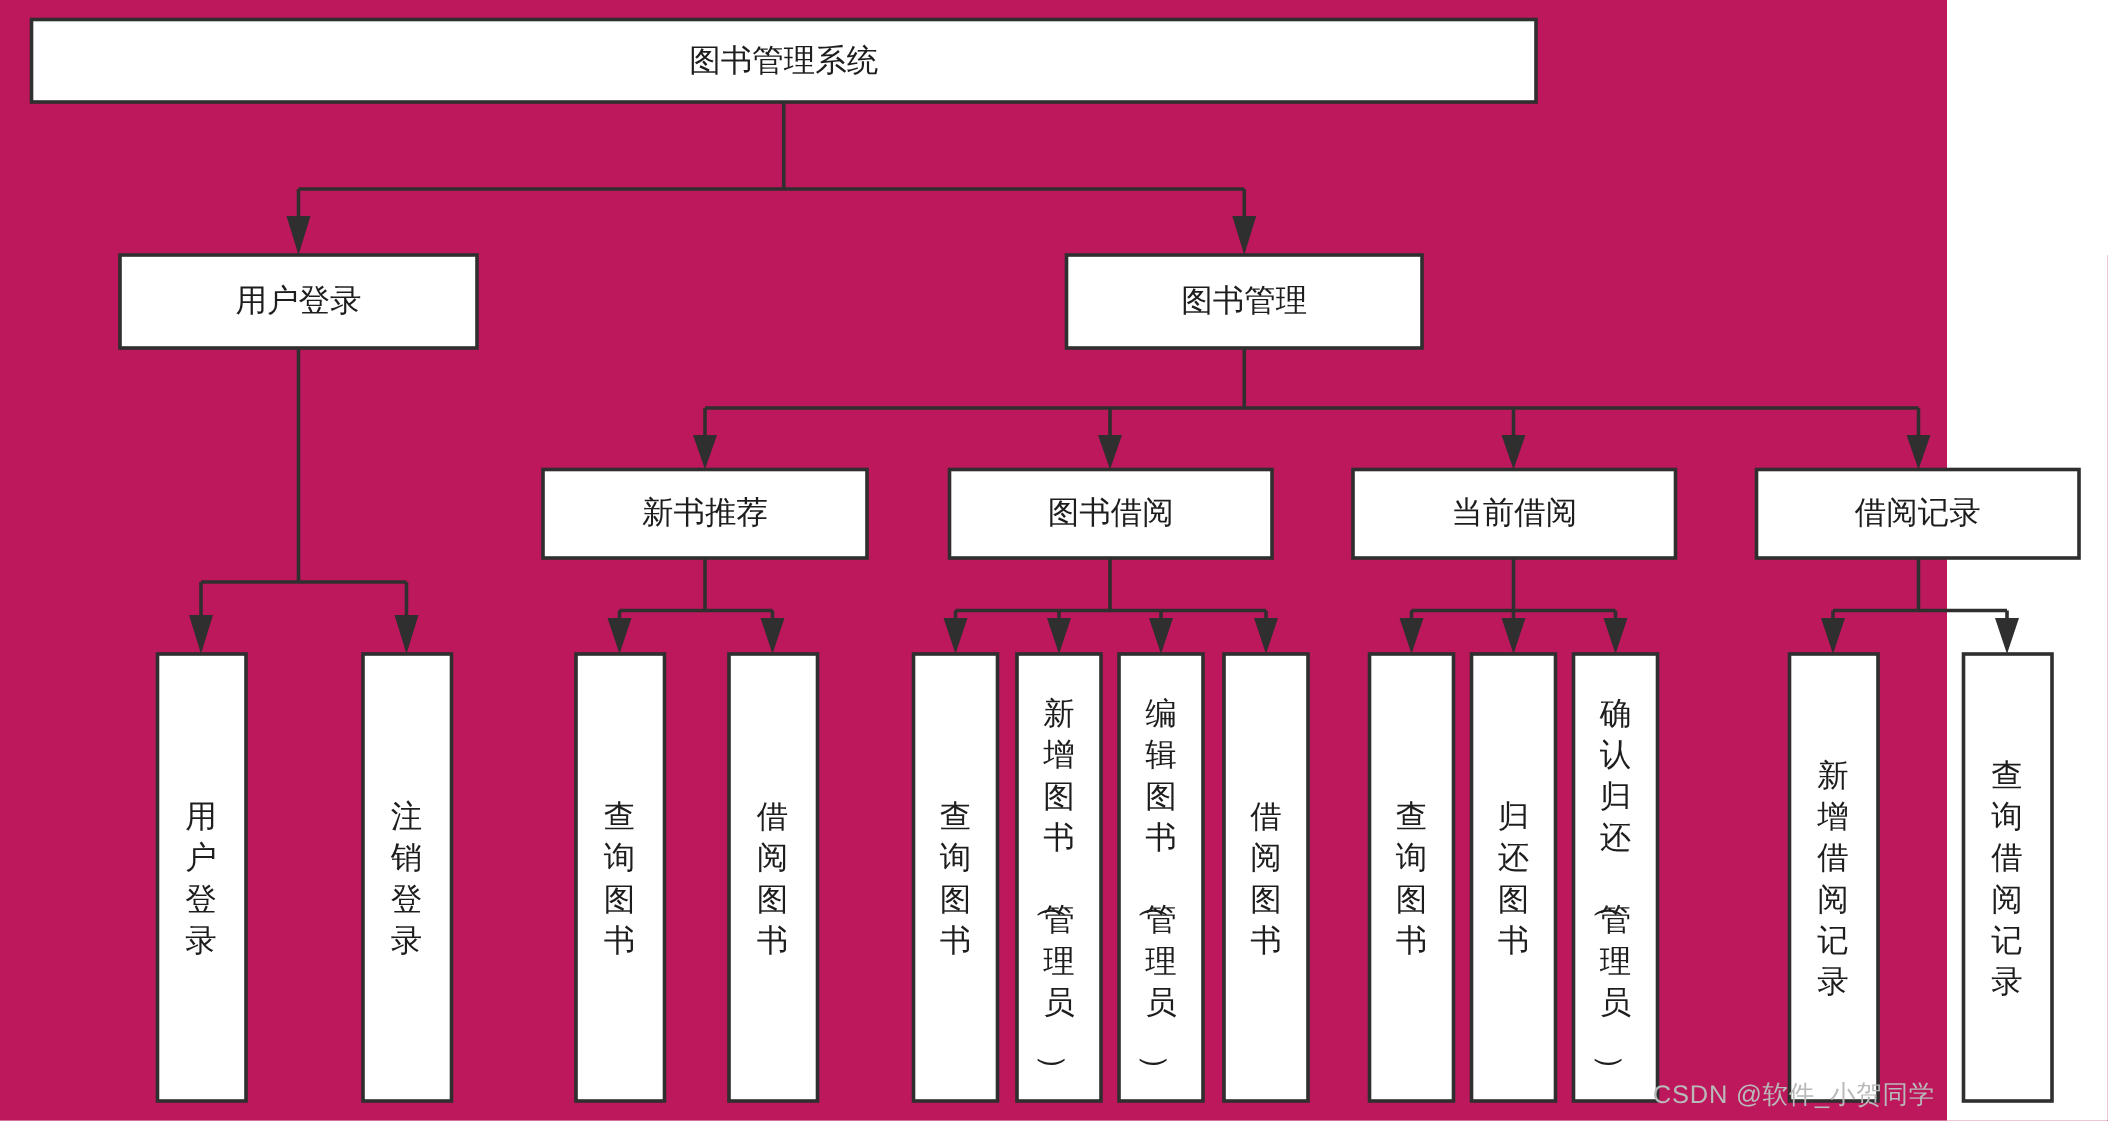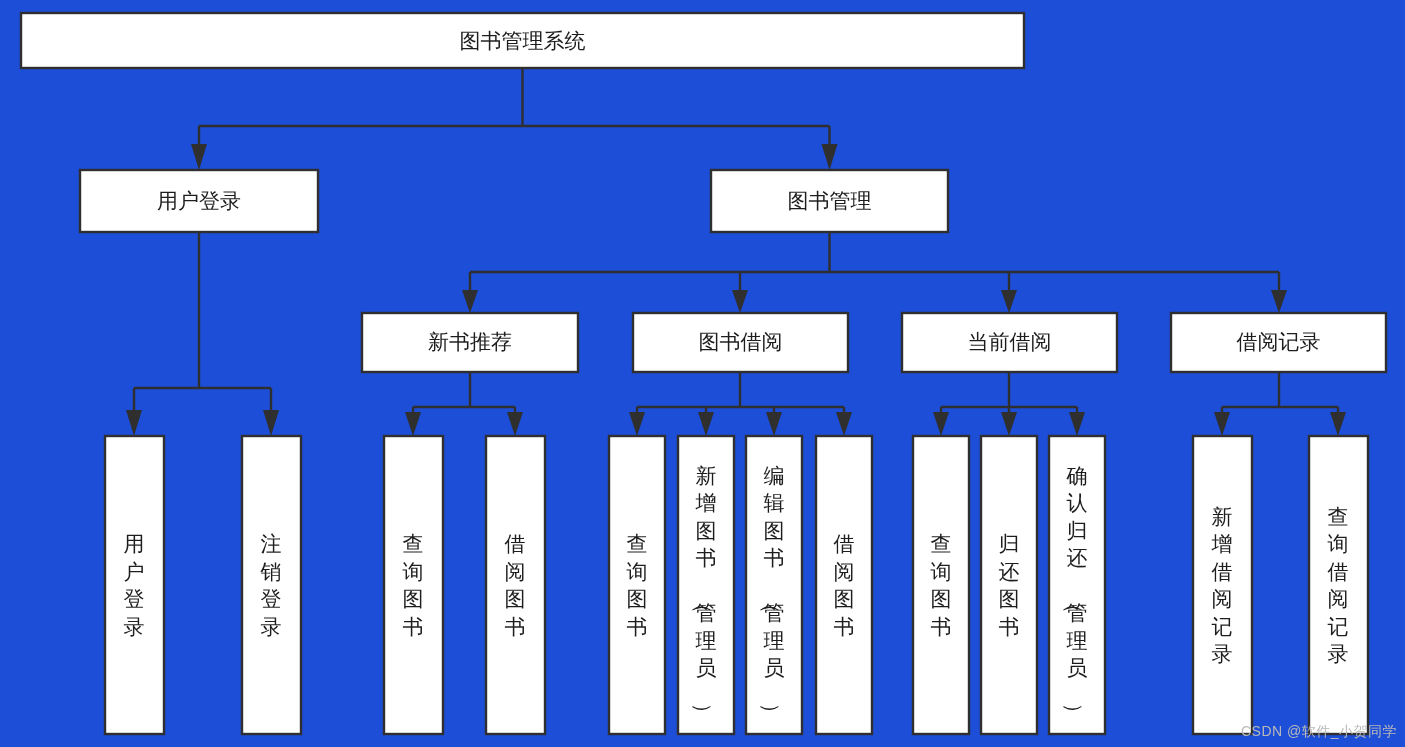--- a/index.html
+++ b/index.html
@@ -9,23 +9,23 @@
     background: #ffffff;
   }
   body {
     width: 1405px;
     height: 747px;
     font-family: "Liberation Sans", "DejaVu Sans", sans-serif;
     overflow: hidden;
   }
   #diagram-root {
     position: relative;
-    width: 1405px;
+    width: 1298px;
     height: 747px;
-    background: #1d4ed8;
+    background: #be185d;
   }
   svg#tree-svg {
     position: absolute;
     left: 0;
     top: 0;
     width: 1405px;
     height: 747px;
     display: block;
   }
   .node-box {
@@ -54,21 +54,21 @@
     fill: #1d1d1d;
     font-family: "Liberation Sans", "DejaVu Sans", sans-serif;
     font-size: 21px;
     text-anchor: middle;
   }
   .watermark {
     position: absolute;
     right: 8px;
     bottom: 6px;
     font-family: "Liberation Sans", "DejaVu Sans", sans-serif;
-    font-size: 14px;
+    font-size: 17px;
     color: #b9b9b9;
     letter-spacing: 0.5px;
     white-space: nowrap;
     user-select: none;
   }
 </style>
 </head>
 <body>
 
 <div id="diagram-root">

